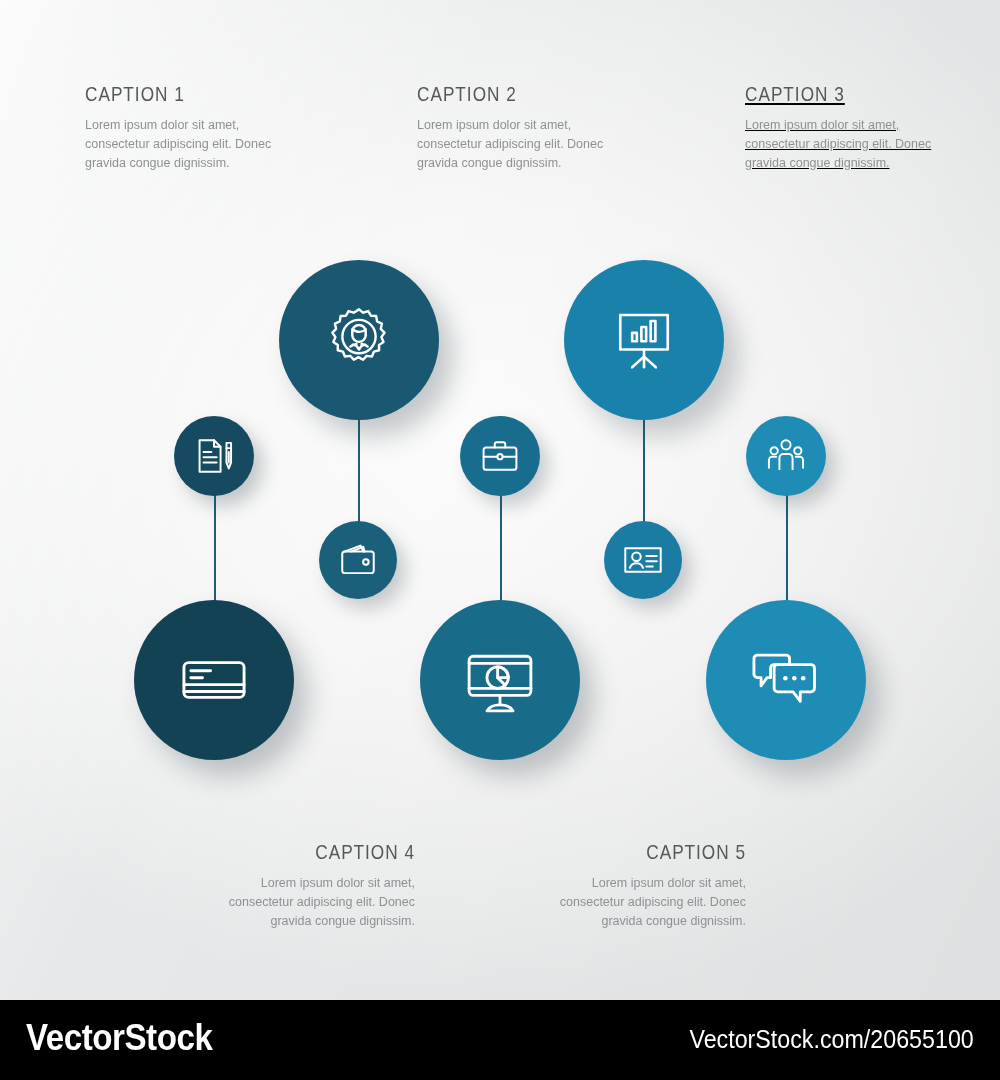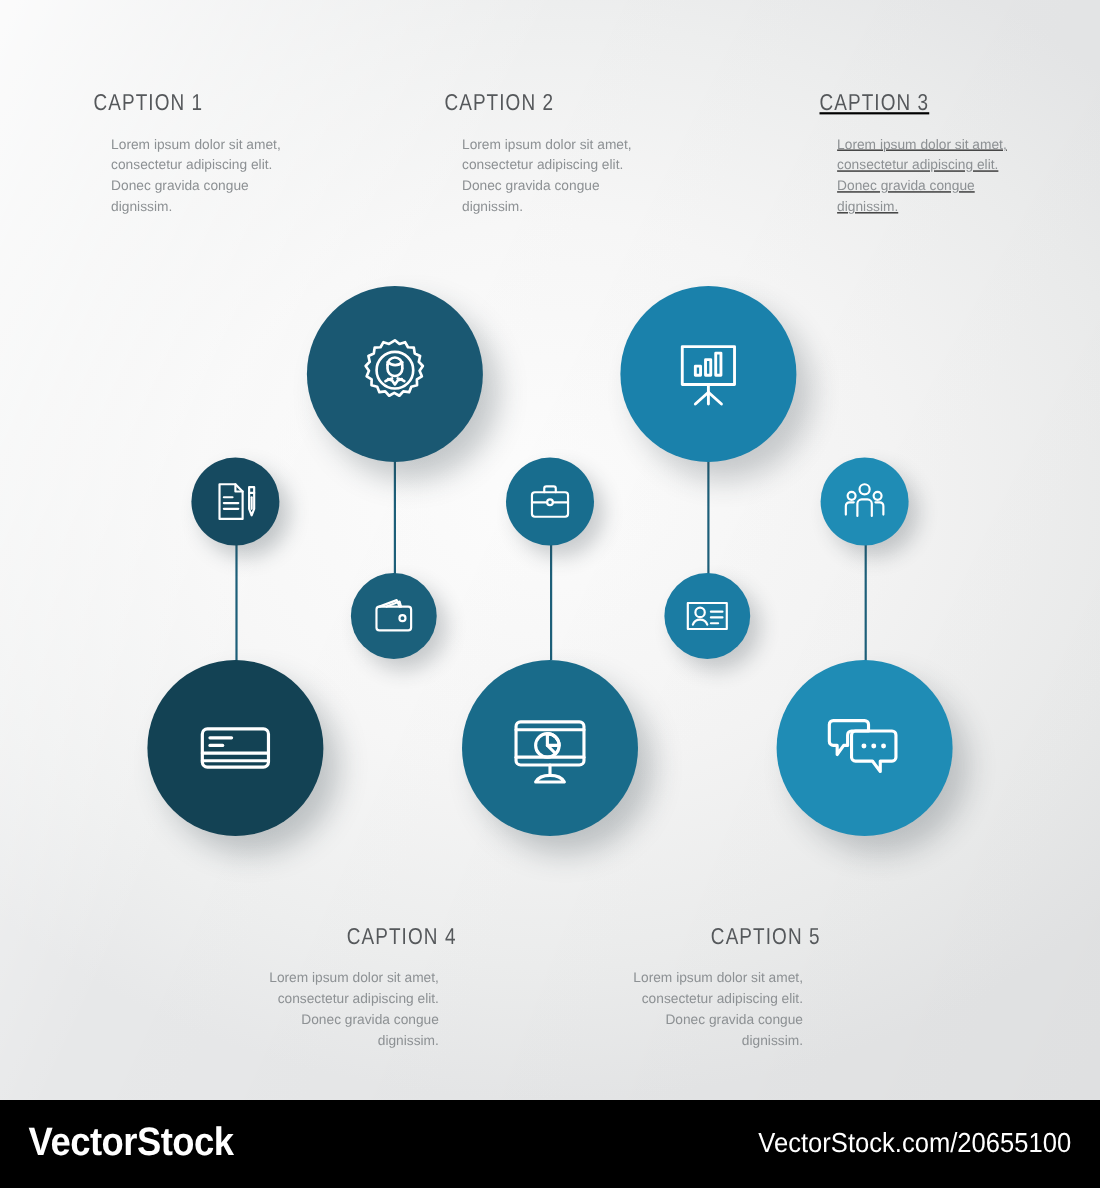--- a/index.html
+++ b/index.html
@@ -25,21 +25,21 @@
   
   .caption{position:absolute;}
   .caption .cap-title{
     font-family:"Liberation Sans",sans-serif;
     font-size:21px;letter-spacing:1.2px;color:#55585b;
     font-weight:400;margin:0 0 10px 0;white-space:nowrap;
     transform:scaleX(0.82);transform-origin:left center;
   }
   .caption.right .cap-title{transform-origin:right center;}
   .caption .cap-body{
-    font-size:12.5px;line-height:1.52;color:#8d9194;margin:16px;
+    font-size:12.5px;line-height:1.52;color:#8d9194;margin:0;
     font-family:"Liberation Sans",sans-serif;
   }
   .caption.right{text-align:right;}
   .caption.right .cap-body{text-align:right;}
 
   
   .conn{position:absolute;background:#1d5f79;width:2px;}
 
   
   .node{
@@ -73,21 +73,21 @@
 <div class="stage">
 
   <div class="bg"></div>
   <div class="bg-vig"></div>
 
   <div class="caption" style="left:85px;top:82px;width:210px;">
     <div class="cap-title">CAPTION 1</div>
     <div class="cap-body">Lorem ipsum dolor sit amet, consectetur adipiscing elit. Donec gravida congue dignissim.</div>
   </div>
 
-  <div class="caption" style="left:404px;top:82px;width:210px;">
+  <div class="caption" style="left:417px;top:82px;width:210px;">
     <div class="cap-title">CAPTION 2</div>
     <div class="cap-body">Lorem ipsum dolor sit amet, consectetur adipiscing elit. Donec gravida congue dignissim.</div>
   </div>
 
   <div class="caption" style="left:745px;top:82px;width:210px;text-decoration:underline;">
     <div class="cap-title">CAPTION 3</div>
     <div class="cap-body">Lorem ipsum dolor sit amet, consectetur adipiscing elit. Donec gravida congue dignissim.</div>
   </div>
 
   <div class="caption right" style="left:205px;top:840px;width:210px;">

